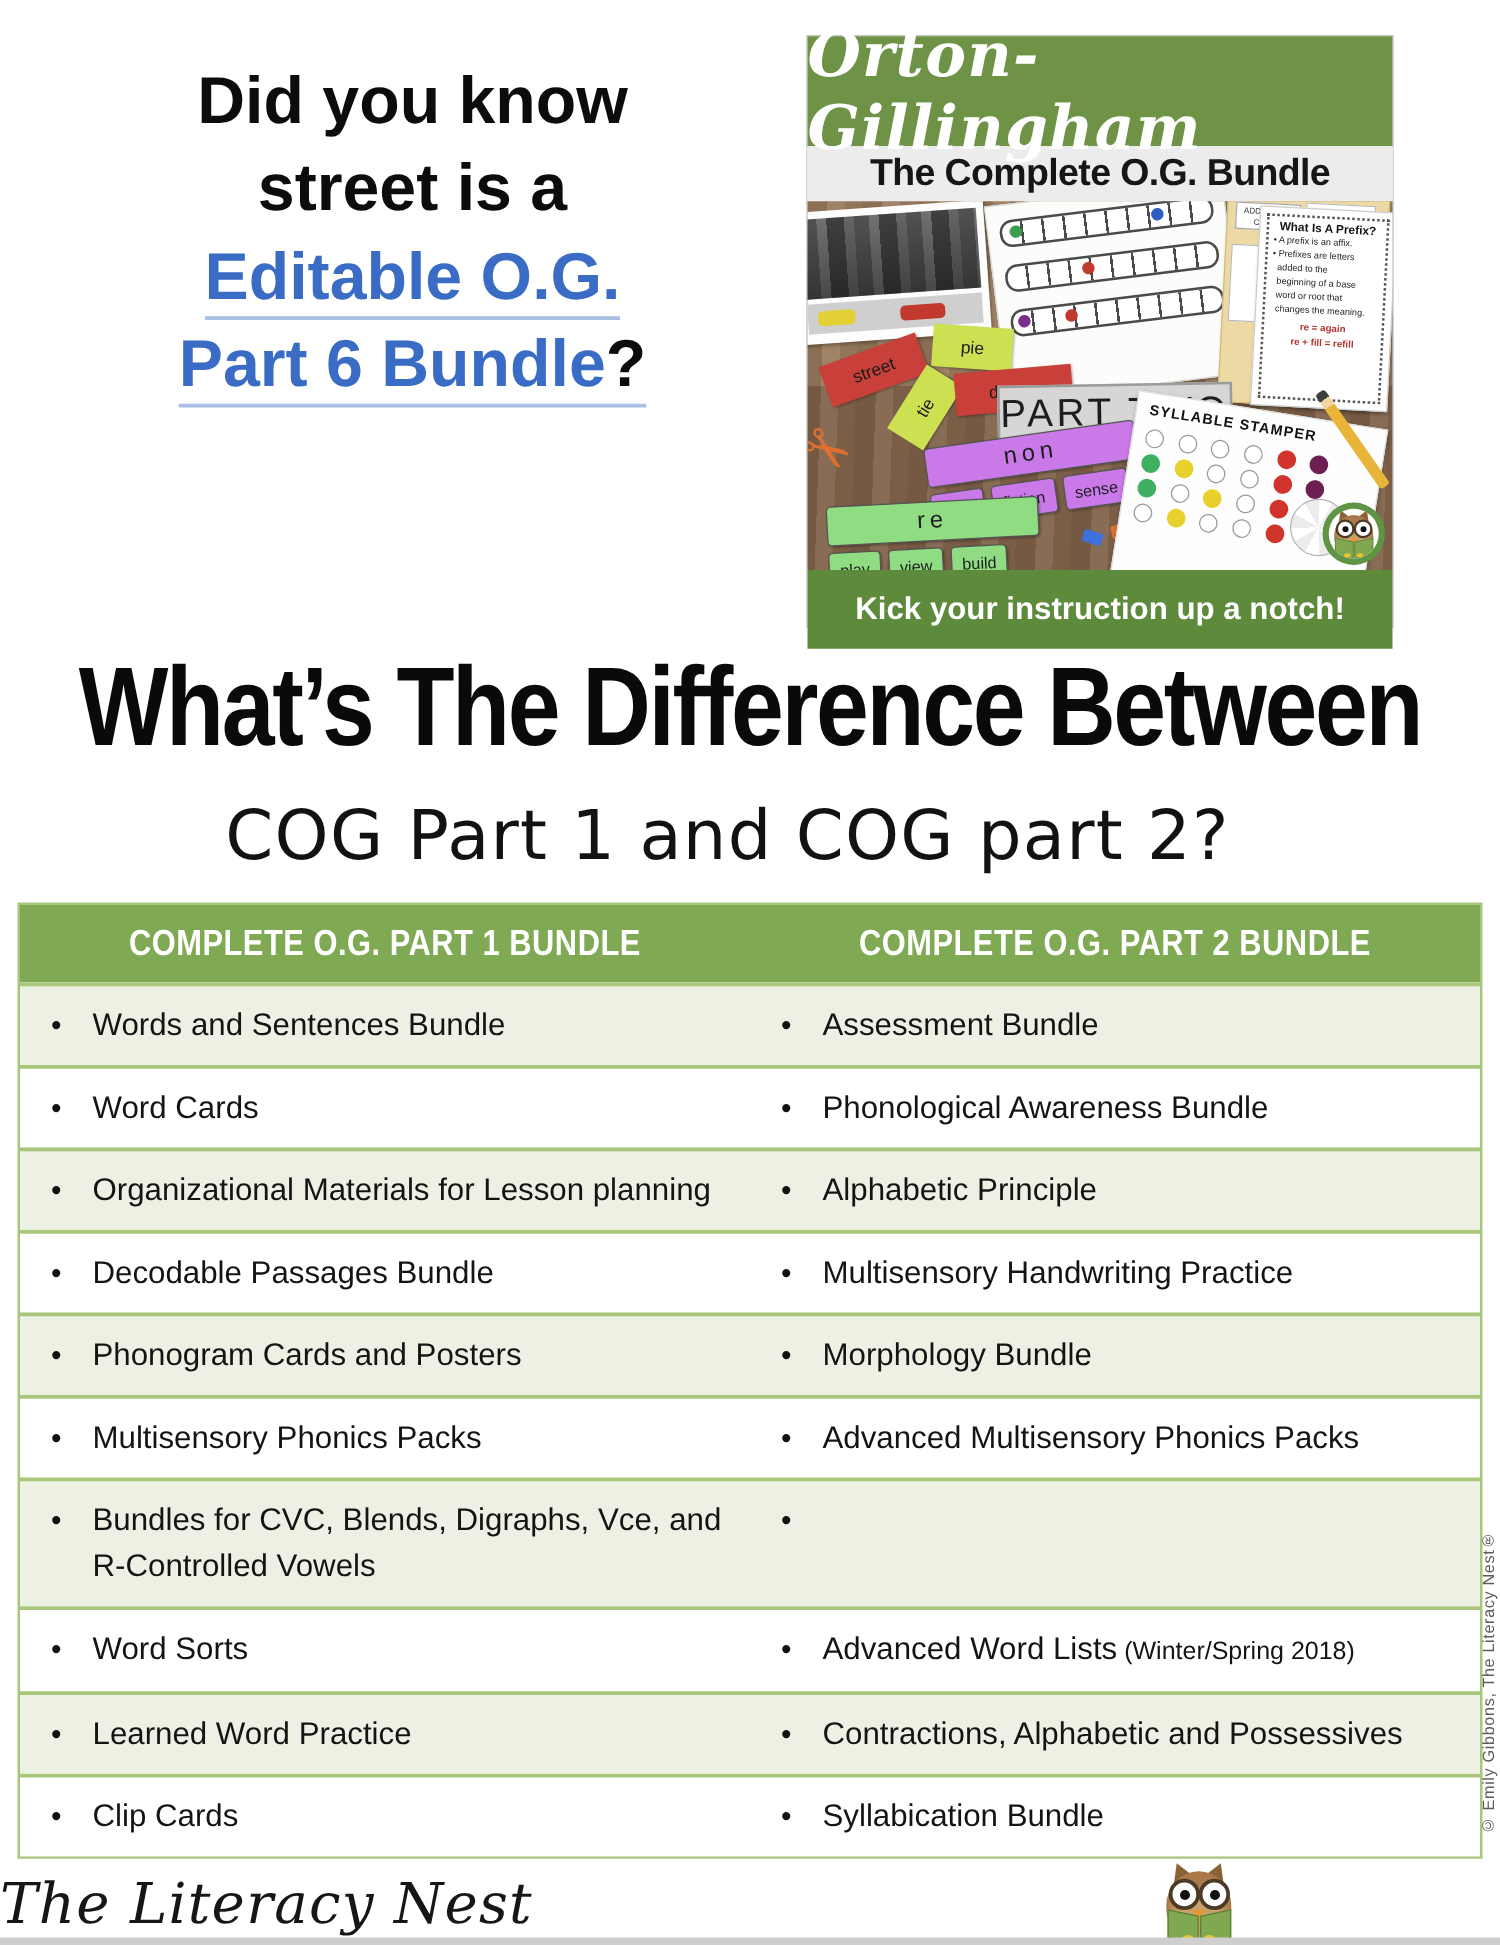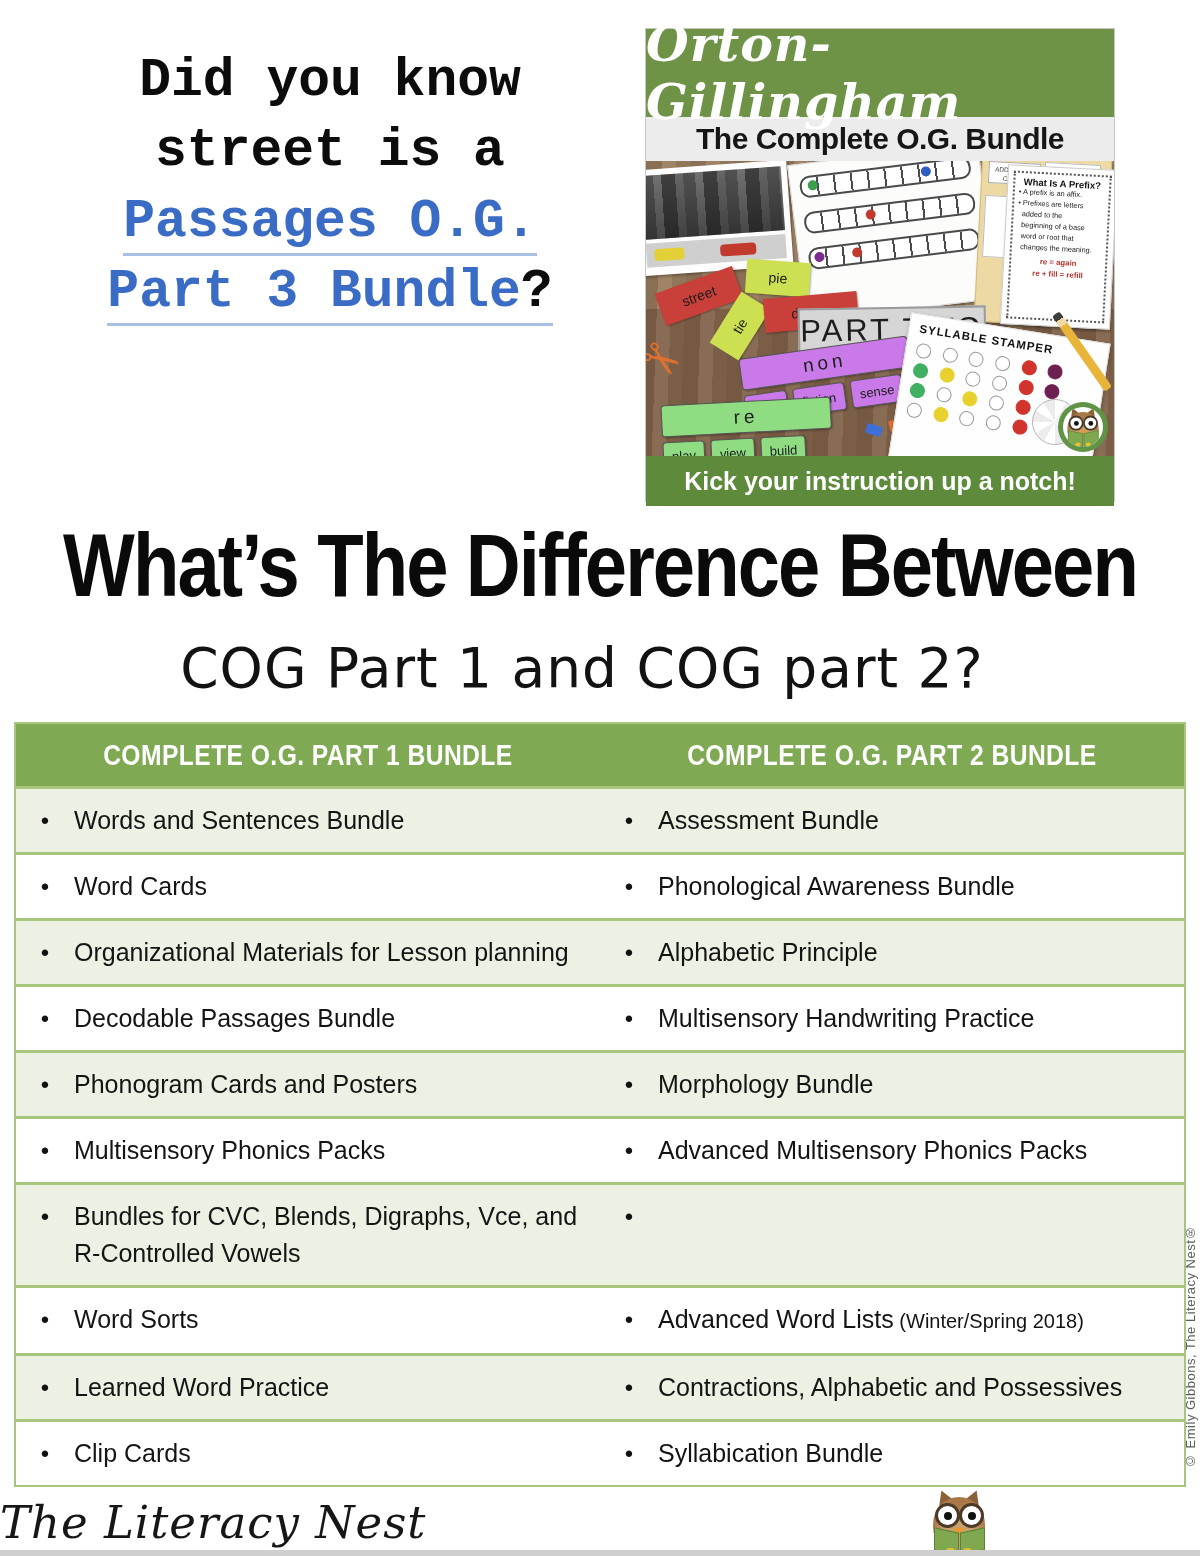--- a/index.html
+++ b/index.html
@@ -1,37 +1,37 @@
 <!DOCTYPE html>
 <html><head>
 <meta charset="utf-8">
 <style>
   html,body{margin:0;padding:0;background:#fff;}
   .page{position:relative;width:1200px;height:1556px;background:#ffffff;overflow:hidden;
         font-family:"Liberation Sans",sans-serif;color:#111;}
 
   
   .intro{position:absolute;left:28px;top:46px;width:604px;text-align:center;
-         font-family:Liberation Mono, monospace;font-weight:700;font-size:53px;line-height:1.33;color:#0c0c0c;}
+         font-family:Liberation Sans, sans-serif;font-weight:700;font-size:53px;line-height:1.33;color:#0c0c0c;}
   .intro .row{white-space:nowrap;}
   .blue{color:#3a6bc5;}
   .u{display:inline-block;border-bottom:3px solid #a9bfe4;line-height:1.15;}
 
   
   .product{position:absolute;left:645px;top:28px;width:470px;height:474px;background:#fff;
            border:1px solid #c6c6c6;box-sizing:border-box;}
   .p-banner{height:88px;background:#6e9346;color:#fff;display:flex;align-items:center;justify-content:center;
             font-family:"DejaVu Serif",serif;font-style:italic;font-weight:700;font-size:49px;letter-spacing:1px;}
   .p-title{height:44px;background:#ececec;display:flex;align-items:center;justify-content:center;
            font-weight:800;font-size:30px;color:#161616;letter-spacing:-0.5px;}
   .p-photo{position:relative;height:295px;overflow:hidden;
            background:linear-gradient(#9a7c5e 0 148px,#82634a 148px 100%);}
   .p-photo::before{content:"";position:absolute;inset:0;
            background:repeating-linear-gradient(92deg,rgba(0,0,0,.10) 0 16px,rgba(255,255,255,.06) 16px 30px,rgba(0,0,0,.05) 30px 44px);}
-  .p-tagline{height:50px;background:#5e8a3c;color:#fff;display:flex;align-items:center;justify-content:center;
+  .p-tagline{height:63px;background:#5e8a3c;color:#fff;display:flex;align-items:center;justify-content:center;
              font-weight:700;font-size:25px;}
 
   
   .city-card{position:absolute;left:-8px;top:4px;width:152px;height:106px;background:#fdfdfd;
              transform:rotate(-4deg);padding:6px;box-sizing:border-box;box-shadow:1px 2px 3px rgba(0,0,0,.3);}
   .city-sky{height:64px;background:
       repeating-linear-gradient(90deg,#6f6f6f 0 12px,#9a9a9a 12px 20px,#565656 20px 34px,#8b8b8b 34px 42px),
       linear-gradient(#bbb,#777);background-blend-mode:multiply;}
   .city-road{height:24px;background:#cfcfcf;position:relative;margin-top:4px;}
   .car{position:absolute;top:6px;height:12px;border-radius:4px;}
@@ -151,22 +151,22 @@
   .owl.mini{transform:scale(0.6);transform-origin:center;}
 </style>
 </head>
 <body>
 
 <div class="page">
 
   <div class="intro">
     <div class="row">Did you know</div>
     <div class="row">street is a</div>
-    <div class="row"><span class="u"><span class="blue">Passages O.G.</span></span></div>
-    <div class="row"><span class="u"><span class="blue">Part 3 Bundle</span><span>?</span></span></div>
+    <div class="row"><span class="u"><span class="blue">Editable O.G.</span></span></div>
+    <div class="row"><span class="u"><span class="blue">Part 6 Bundle</span><span>?</span></span></div>
   </div>
 
   <div class="product">
     <div class="p-banner">Orton-Gillingham</div>
     <div class="p-title">The Complete O.G. Bundle</div>
     <div class="p-photo">
 
       <div class="city-card">
         <div class="city-sky"></div>
         <div class="city-road">

